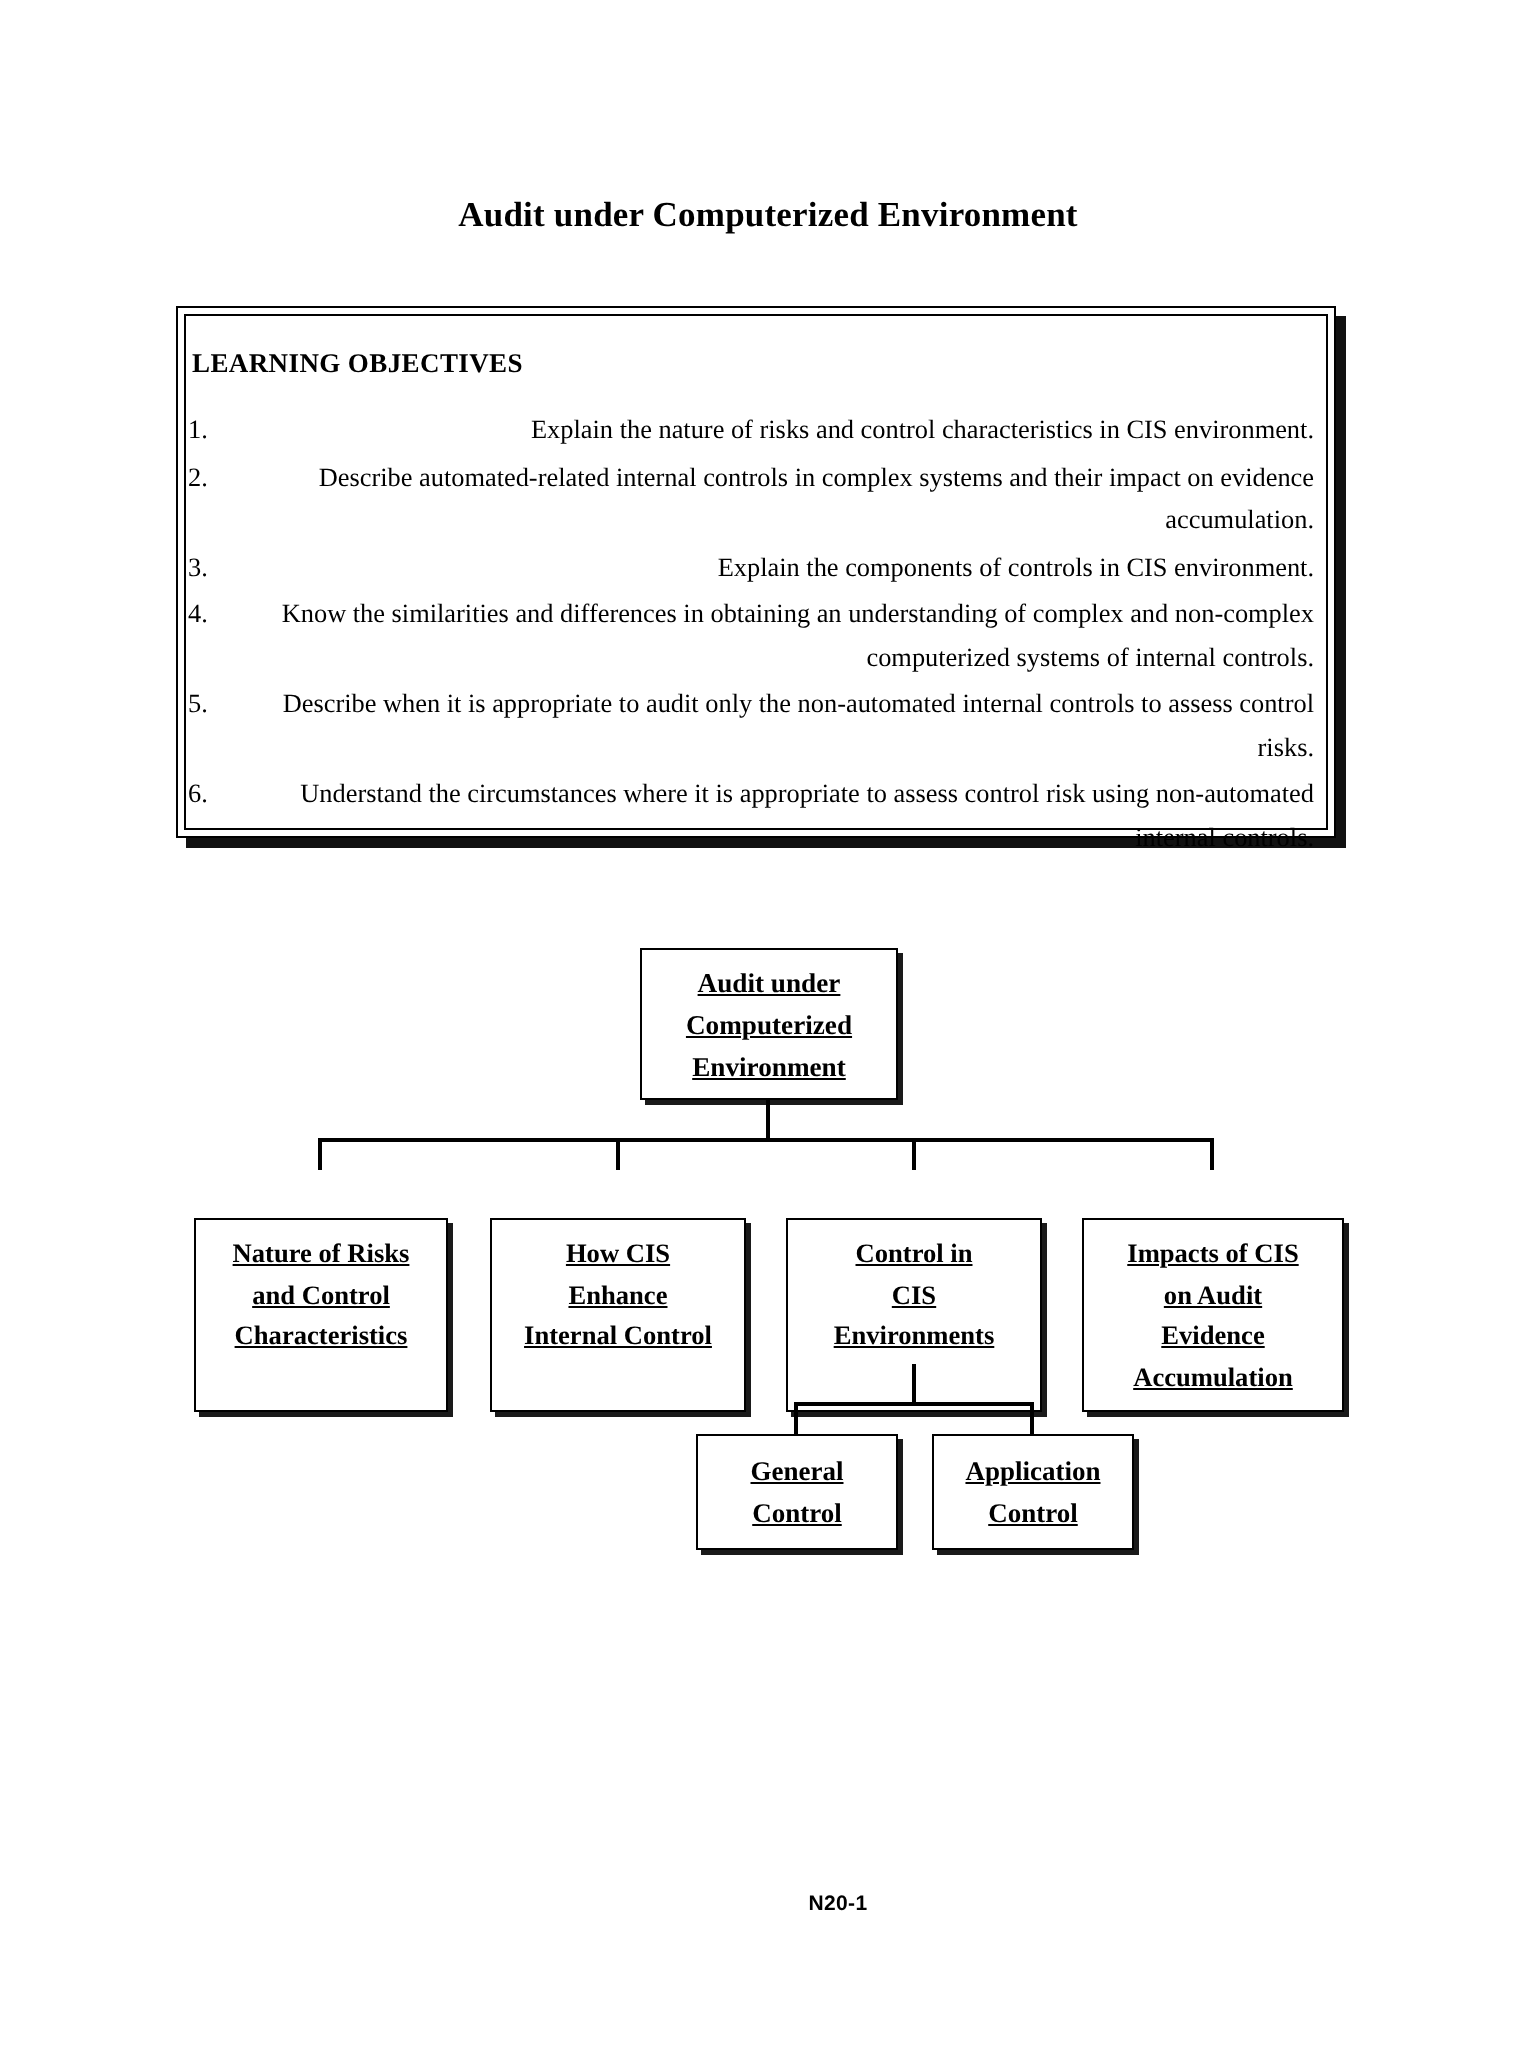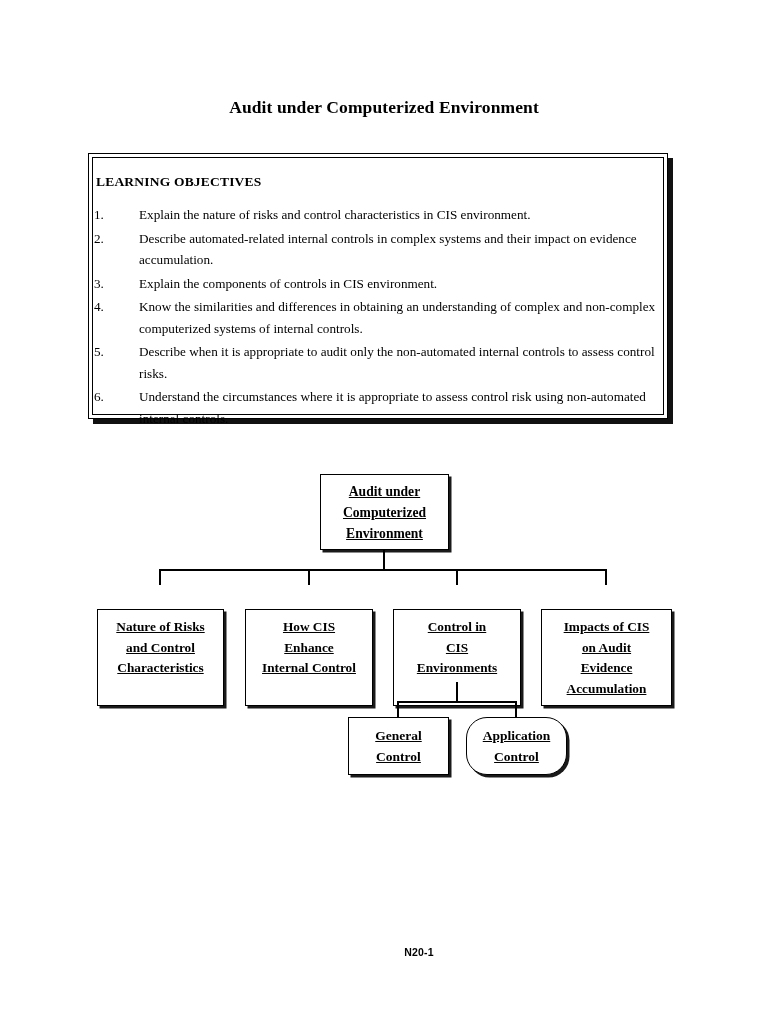--- a/index.html
+++ b/index.html
@@ -78,20 +78,21 @@
     font-size: 13.2px;
     line-height: 21.5px;
   }
   .lo-num {
     width: 45px;
     flex: 0 0 45px;
     text-align: left;
   }
   .lo-text {
     flex: 1 1 auto;
+    text-align: right;
   }
 
   
   .chart {
     position: absolute;
     left: 0;
     top: 0;
     width: 768px;
     height: 1024px;
     pointer-events: none;
@@ -136,21 +137,21 @@
   .n-impacts     { left: 541px; width: 131px; }
 
   .node-l3 {
     top: 717px;
     height: 58px;
     font-size: 13.5px;
     line-height: 21px;
     padding-top: 7px;
   }
   .n-general     { left: 348px; width: 101px; }
-  .n-application { left: 466px; width: 101px; border-radius: 21px; }
+  .n-application { left: 466px; width: 101px; }
 
   
   .ln-v, .ln-h {
     position: absolute;
     background: #000;
   }
   .ln-v { width: 2px; }
   .ln-h { height: 2px; }
 
   

